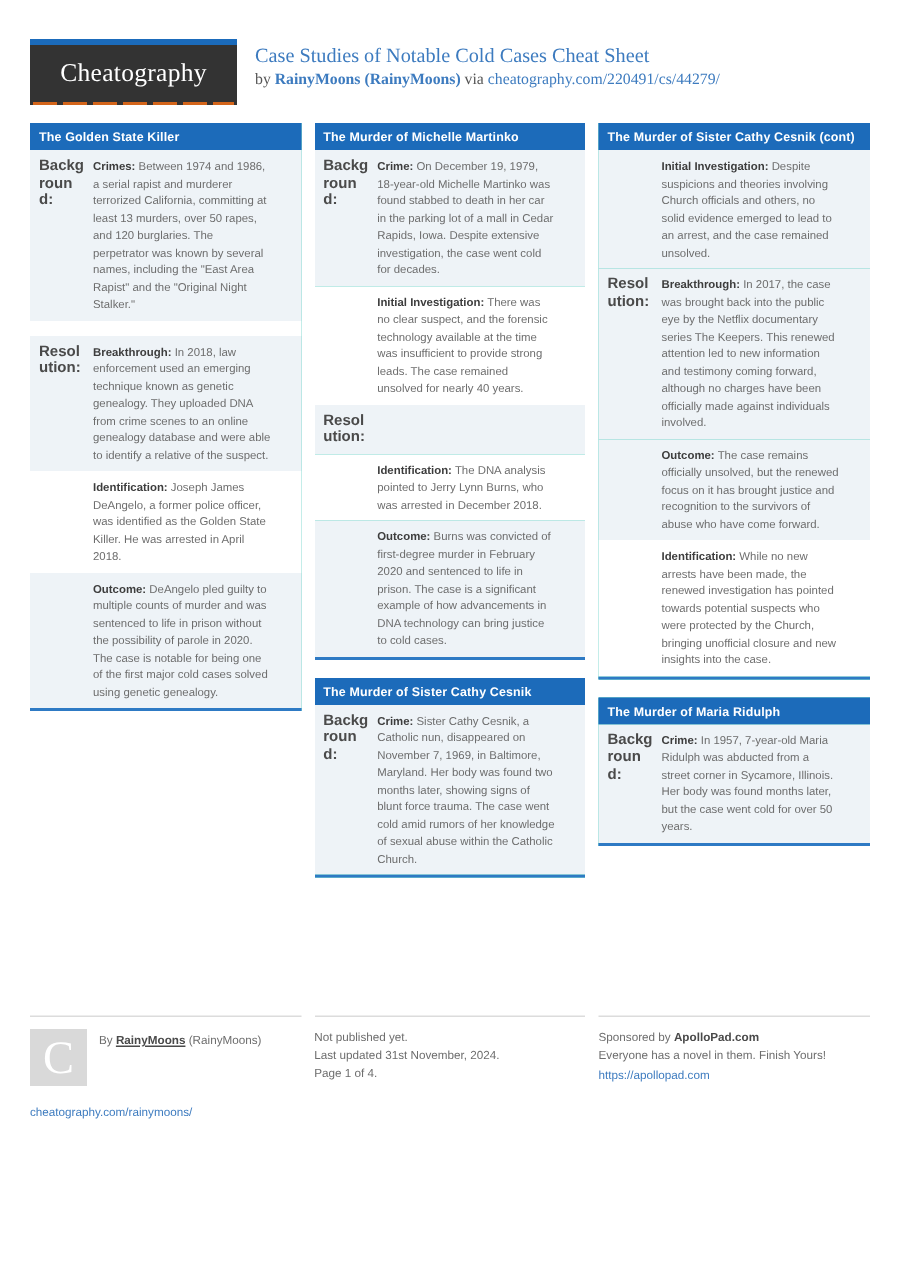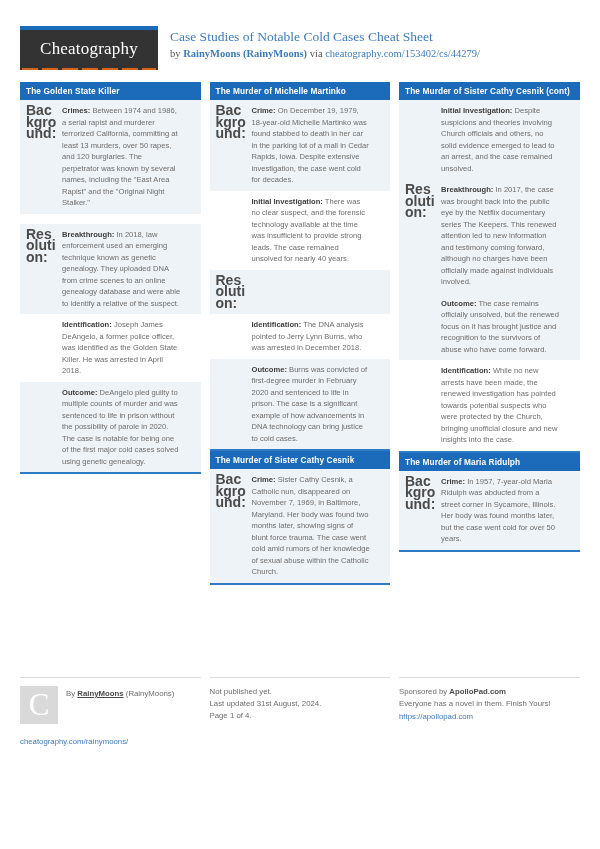--- a/index.html
+++ b/index.html
@@ -85,20 +85,21 @@
     display: flex;
     gap: 9px;
   }
   .col {
     width: 180.5px;
     flex: 0 0 180.5px;
   }
 
   
   .block {
+    margin-bottom: 12px;
     border-bottom: 2px solid #2e7ac4;
     background: #14b8a6;
   }
   .block-title {
     background: #1c6bba;
     color: #ffffff;
     font-size: 8.3px;
     font-weight: bold;
     padding: 4px 5px 4px 6px;
     line-height: 10px;
@@ -106,21 +107,21 @@
   }
   .row {
     display: flex;
     align-items: flex-start;
   }
   .row.alt { background: #eef3f7; }
   .row.plain { background: #ffffff; }
   .rlabel {
     width: 40px;
     flex: 0 0 40px;
-    font-size: 14px;
+    font-size: 10px;
     font-weight: bold;
     color: #4a4a4a;
     padding: 5px 3px 5px 6px;
     line-height: 11.5px;
     word-break: break-all;
   }
   .rbody {
     flex: 1 1 auto;
     font-size: 7.6px;
     color: #6d6d6d;
@@ -179,21 +180,21 @@
 <div class="page">
 
   <div class="header">
     <div class="logo-box">
       <span class="logo-text">Cheatography</span>
       <span class="logo-underline"></span>
     </div>
     <div class="title-block">
       <div class="sheet-title">Case Studies of Notable Cold Cases Cheat Sheet</div>
       <div class="sheet-byline">
-        <span>by </span><span class="auth">RainyMoons (RainyMoons)</span><span> via </span><span class="lnk">cheatography.com/153402/cs/44279/</span>
+        <span>by </span><span class="auth">RainyMoons (RainyMoons)</span><span> via </span><span class="lnk">cheatography.com/220491/cs/44279/</span>
       </div>
     </div>
   </div>
 
   <div class="columns" id="columns">
       <div class="col">
         <div class="block">
           <div class="block-title">The Golden State Killer</div>
           <div class="row alt">
             <div class="rlabel">Background:</div>
@@ -282,21 +283,21 @@
     <div class="fcol fcol-1">
       <div class="avatar">C</div>
       <div class="by-line">
         <span>By </span><b>RainyMoons</b><span> (RainyMoons)</span>
       </div>
       <div class="site-link">cheatography.com/rainymoons/</div>
     </div>
 
     <div class="fcol">
       <span class="fline">Not published yet.</span>
-      <span class="fline">Last updated 31st August, 2024.</span>
+      <span class="fline">Last updated 31st November, 2024.</span>
       <span class="fline">Page 1 of 4.</span>
     </div>
 
     <div class="fcol">
       <span class="fline"><span>Sponsored by </span><b>ApolloPad.com</b></span>
       <span class="fline">Everyone has a novel in them. Finish Yours!</span>
       <span class="flink">https://apollopad.com</span>
     </div>
 
   </div>

